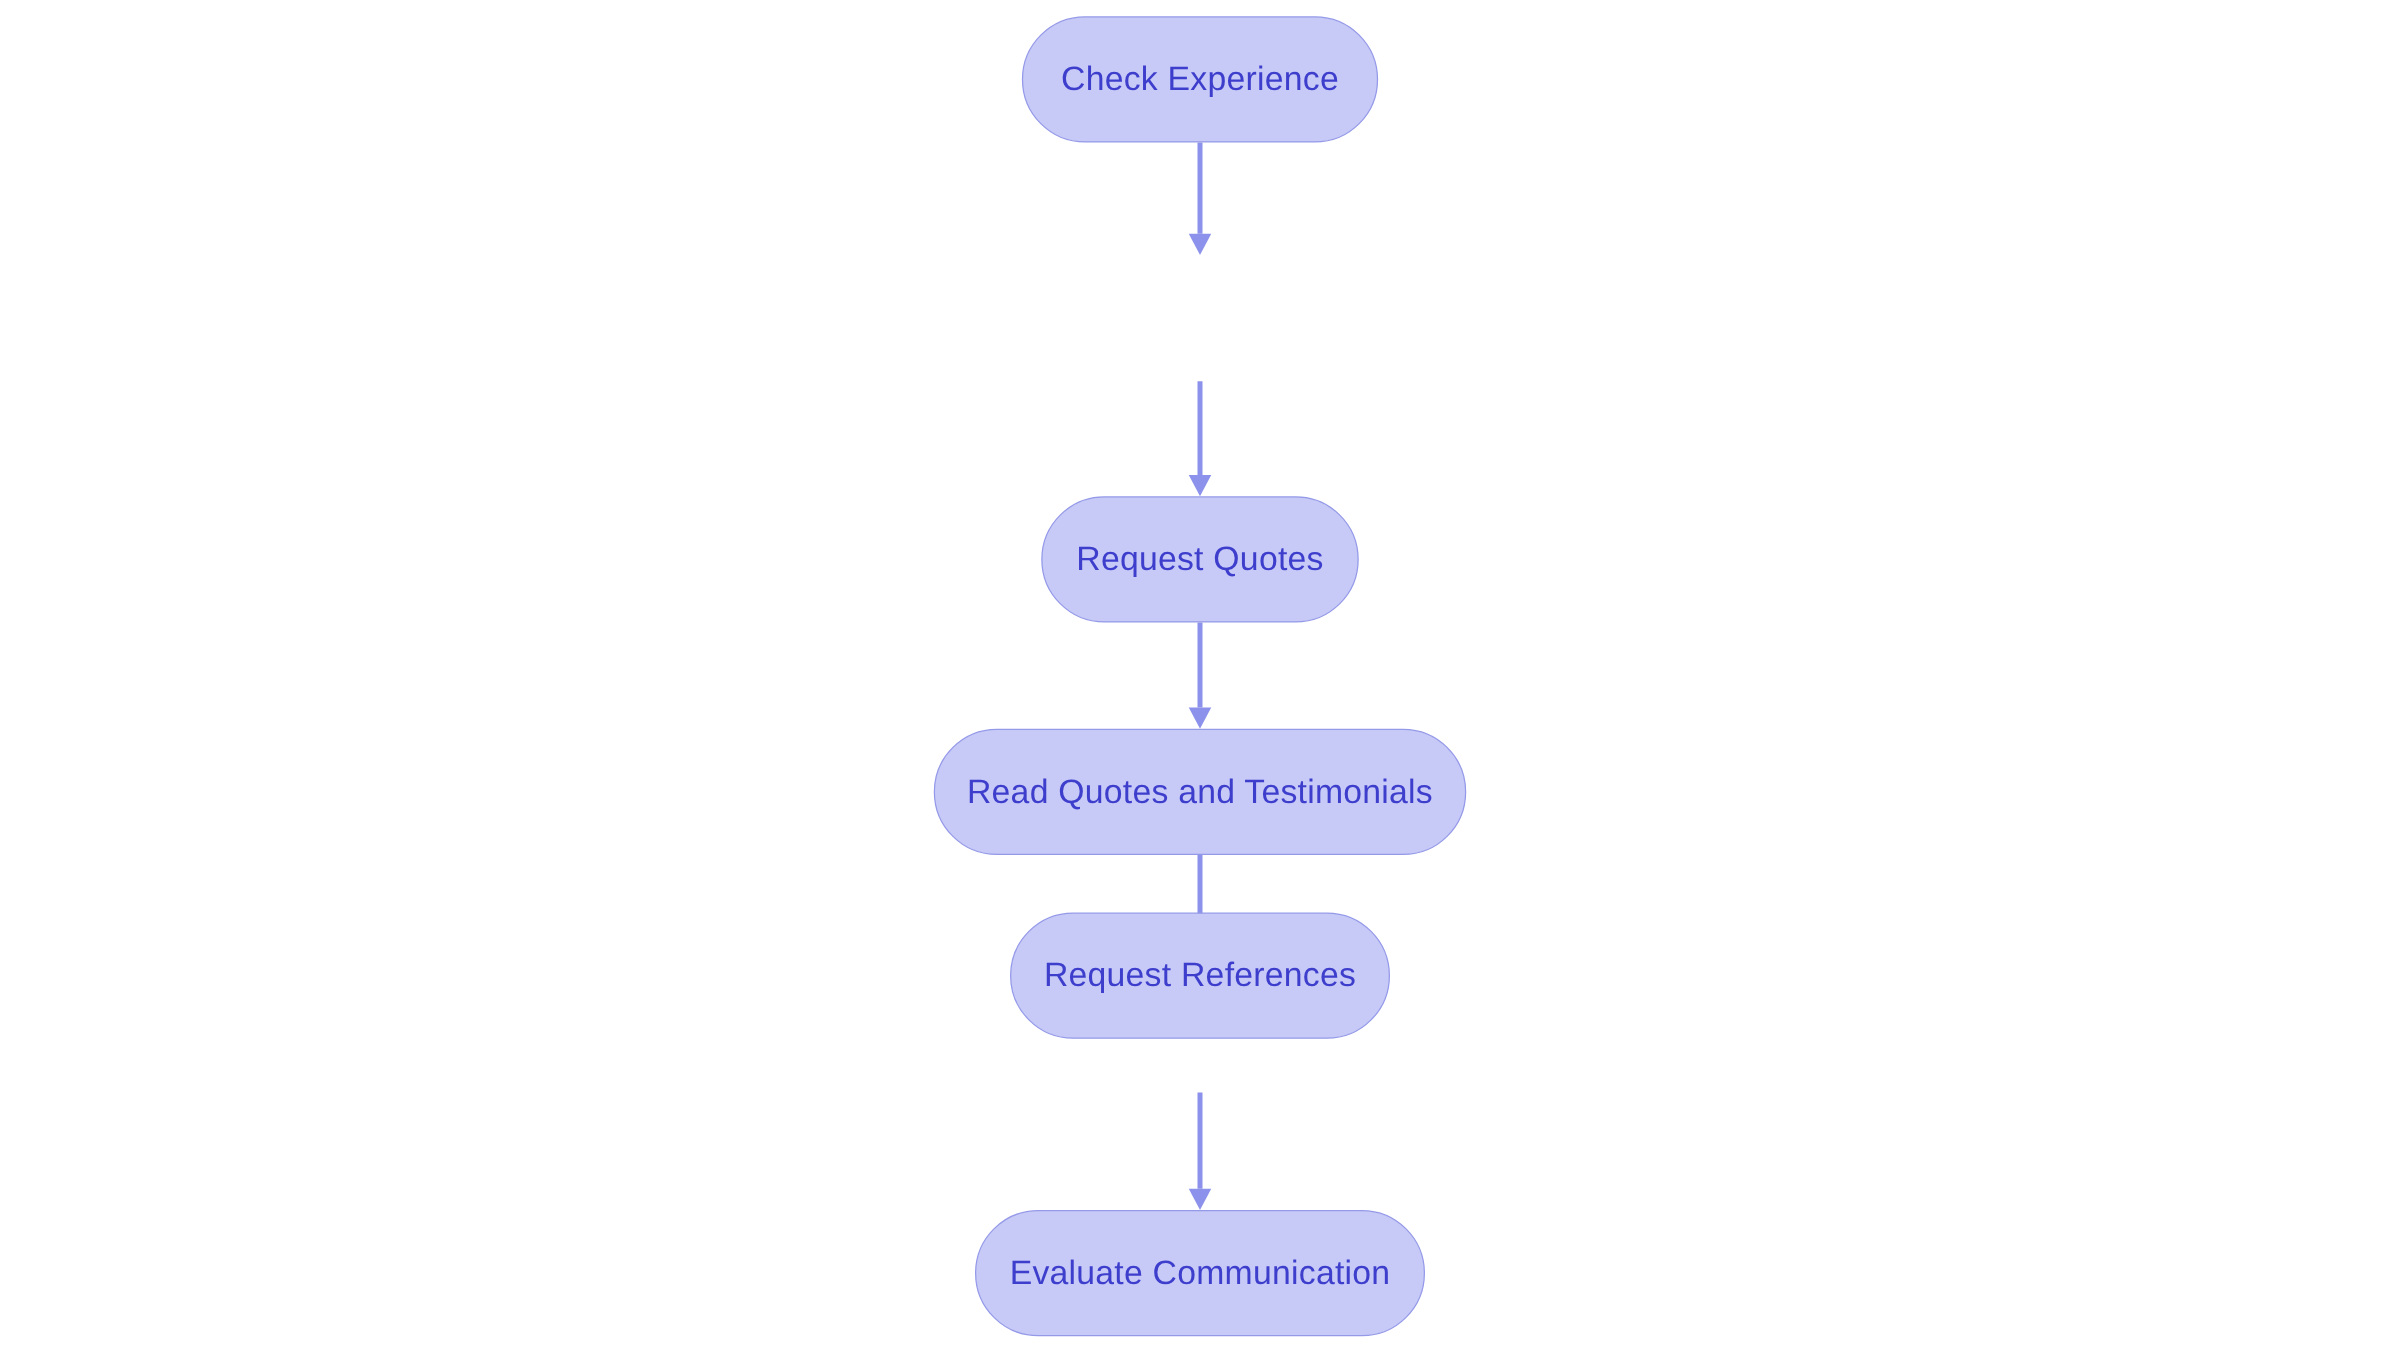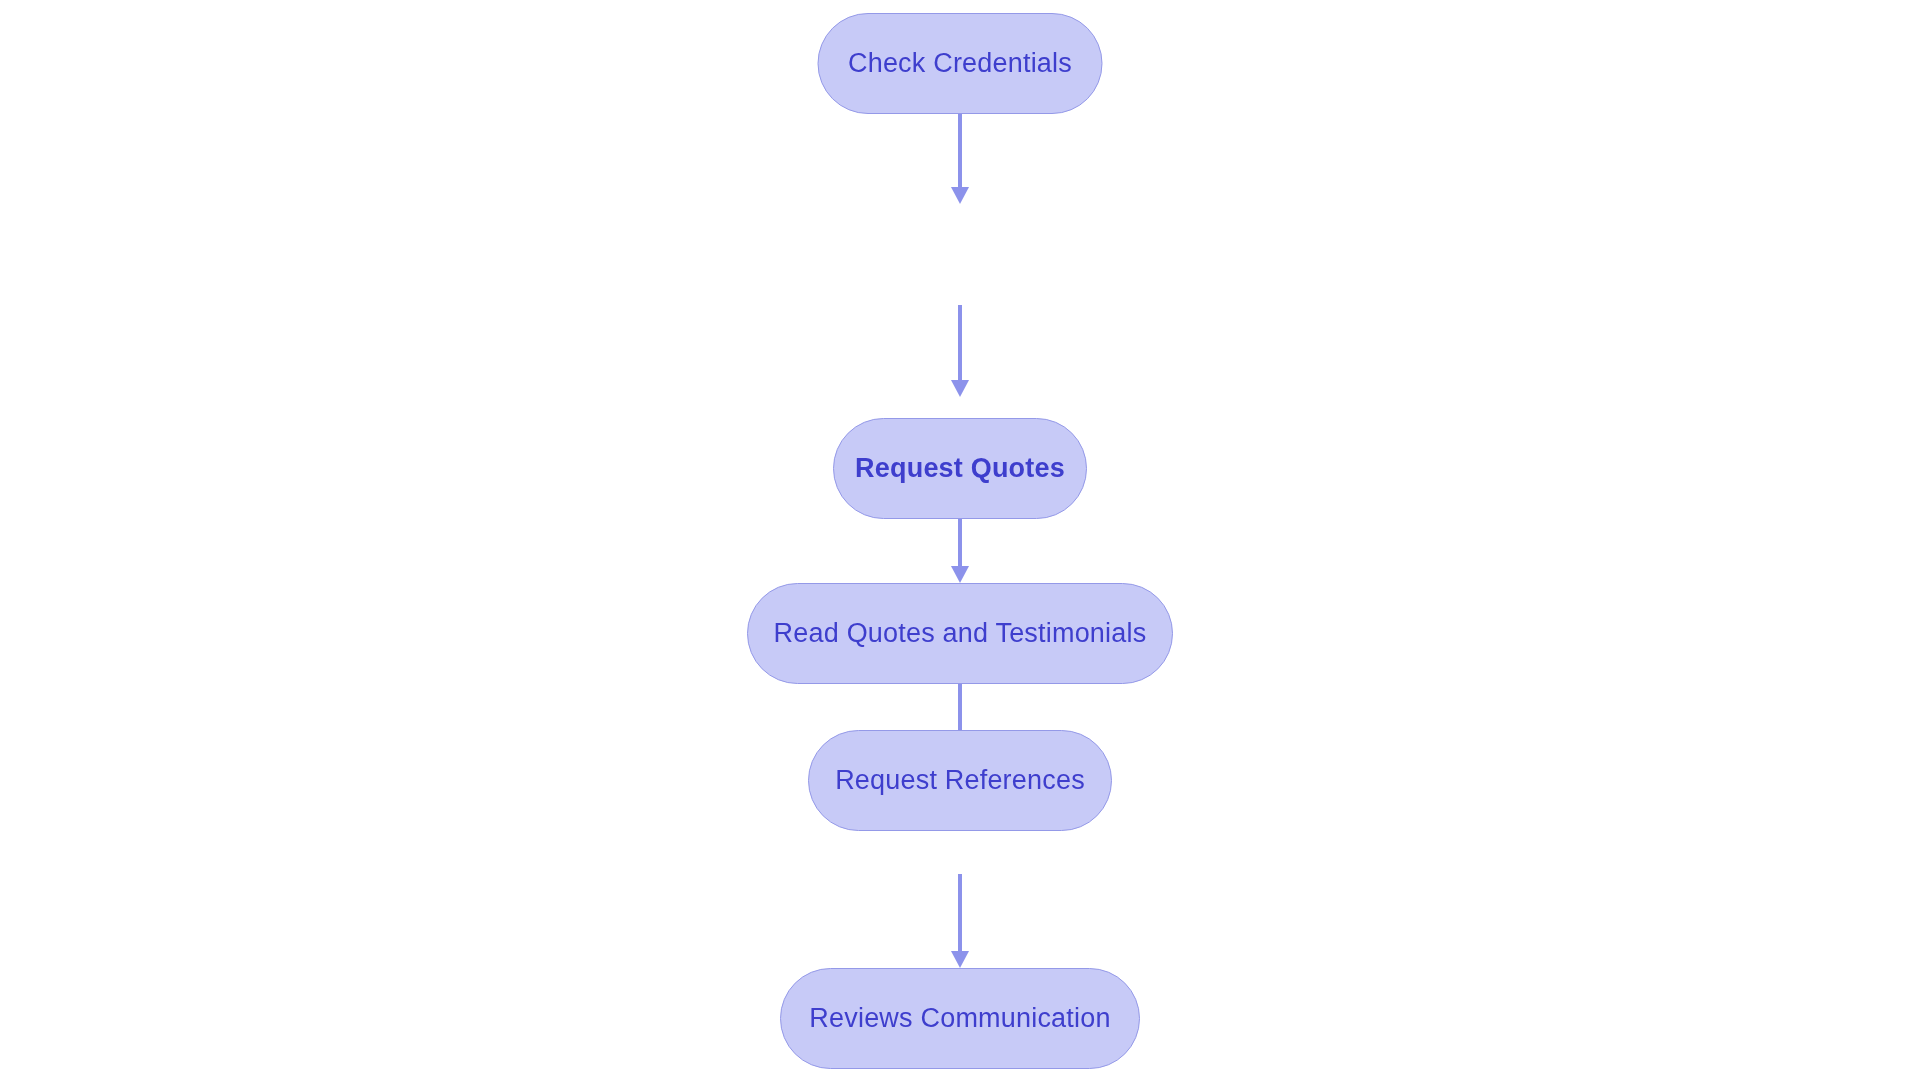--- a/index.html
+++ b/index.html
@@ -28,21 +28,21 @@
     align-items: center;
     justify-content: center;
     color: #3e3ecd;
     font-size: 27px;
     letter-spacing: 0.2px;
     white-space: nowrap;
     z-index: 2;
   }
   .n1 { top: 13px;  width: 285px; }
   .n2 { top: 204px; width: 402px; }
-  .n3 { top: 418px; width: 254px; font-weight: bold; }
+  .n3 { top: 397px; width: 254px; }
   .n4 { top: 583px; width: 426px; }
   .n5 { top: 730px; width: 304px; }
   .n6 { top: 968px; width: 360px; }
 
   .flow-arrow {
     position: absolute;
     left: 50%;
     margin-left: -9px;
     width: 18px;
     display: flex;
@@ -68,21 +68,21 @@
   .a3 { top: 498px; height: 85px; }
   .a4 { top: 684px; height: 89px; }
   .a5 { top: 874px; height: 94px; }
 </style>
 </head>
 <body>
 
 <div class="canvas">
 
   <div class="flow-node n1">
-    <span>Check Credentials</span>
+    <span>Check Experience</span>
   </div>
 
   <div class="flow-arrow a1">
     <div class="shaft"></div>
     <div class="head"></div>
   </div>
 
 
   <div class="flow-arrow a2">
     <div class="shaft"></div>
@@ -110,16 +110,16 @@
   <div class="flow-node n5">
     <span>Request References</span>
   </div>
 
   <div class="flow-arrow a5">
     <div class="shaft"></div>
     <div class="head"></div>
   </div>
 
   <div class="flow-node n6">
-    <span>Reviews Communication</span>
+    <span>Evaluate Communication</span>
   </div>
 
 </div>
 
 </body></html>

